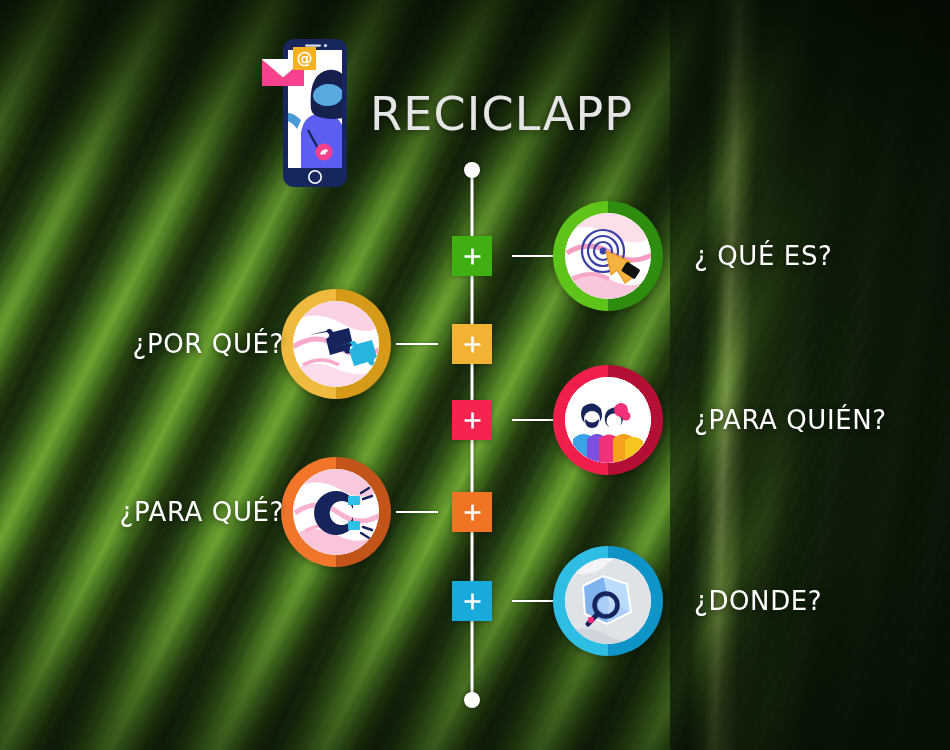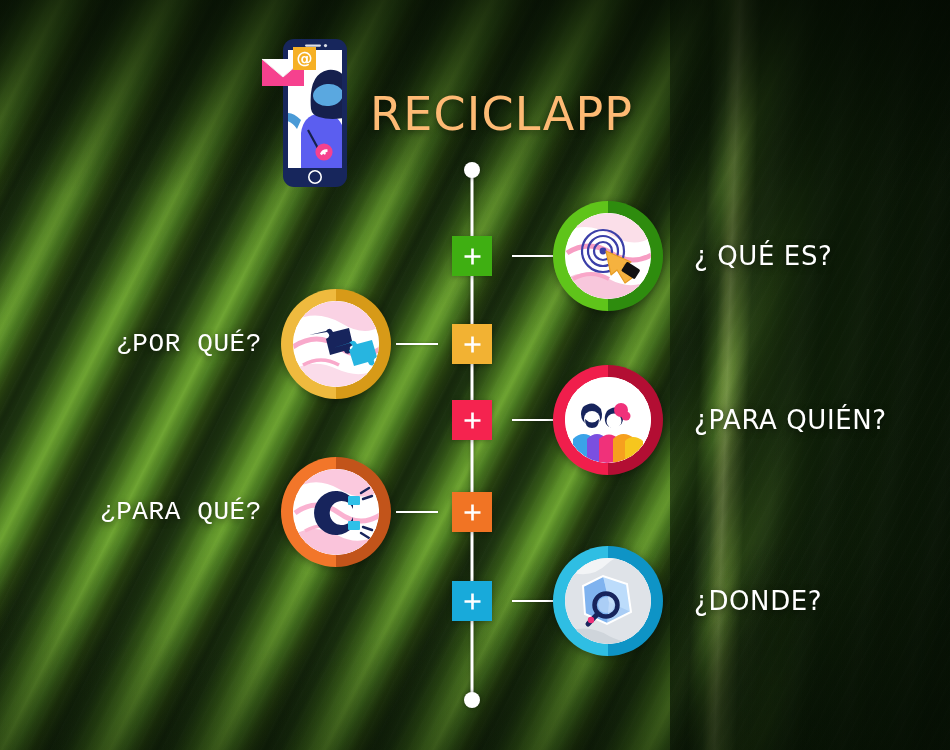--- a/index.html
+++ b/index.html
@@ -71,21 +71,21 @@
 
   
   #content { position:absolute; inset:0; }
 
   
   .header { position:absolute; left:215px; top:35px; width:620px; height:155px; }
 
   .phone-illo { position:absolute; left:42px; top:2px; width:92px; height:152px; }
   .title {
     position:absolute; left:155px; top:52px;
-    color:#fdba74;
+    color:#e5e5e5;
     font-size:46px; letter-spacing:1.2px; font-weight:400;
     font-family:"DejaVu Sans", sans-serif;
     text-shadow:0 2px 7px rgba(0,0,0,.45);
     white-space:nowrap;
   }
 
   
   .spine {
     position:absolute; left:472px; top:168px; width:3px; height:534px;
     background:#ffffff; border-radius:2px;
@@ -144,21 +144,21 @@
 
   
   .label {
     position:absolute; top:0; transform:translateY(-50%);
     color:#ffffff; font-size:26px; letter-spacing:.6px;
     font-family:"DejaVu Sans", sans-serif;
     white-space:nowrap;
     text-shadow:0 2px 7px rgba(0,0,0,.55);
   }
   .label.right { left:694px; }
-  .label.left  { right:688px; text-align:center;font-family:Liberation Mono, monospace; }
+  .label.left  { right:666px; text-align:center; }
 </style>
 </head>
 <body>
 
 <div id="stage">
 
   <div class="leaf-base"></div>
   <div class="leaf-right"></div>
   <div class="leaf-grain"></div>
   <div class="leaf-vig"></div>

